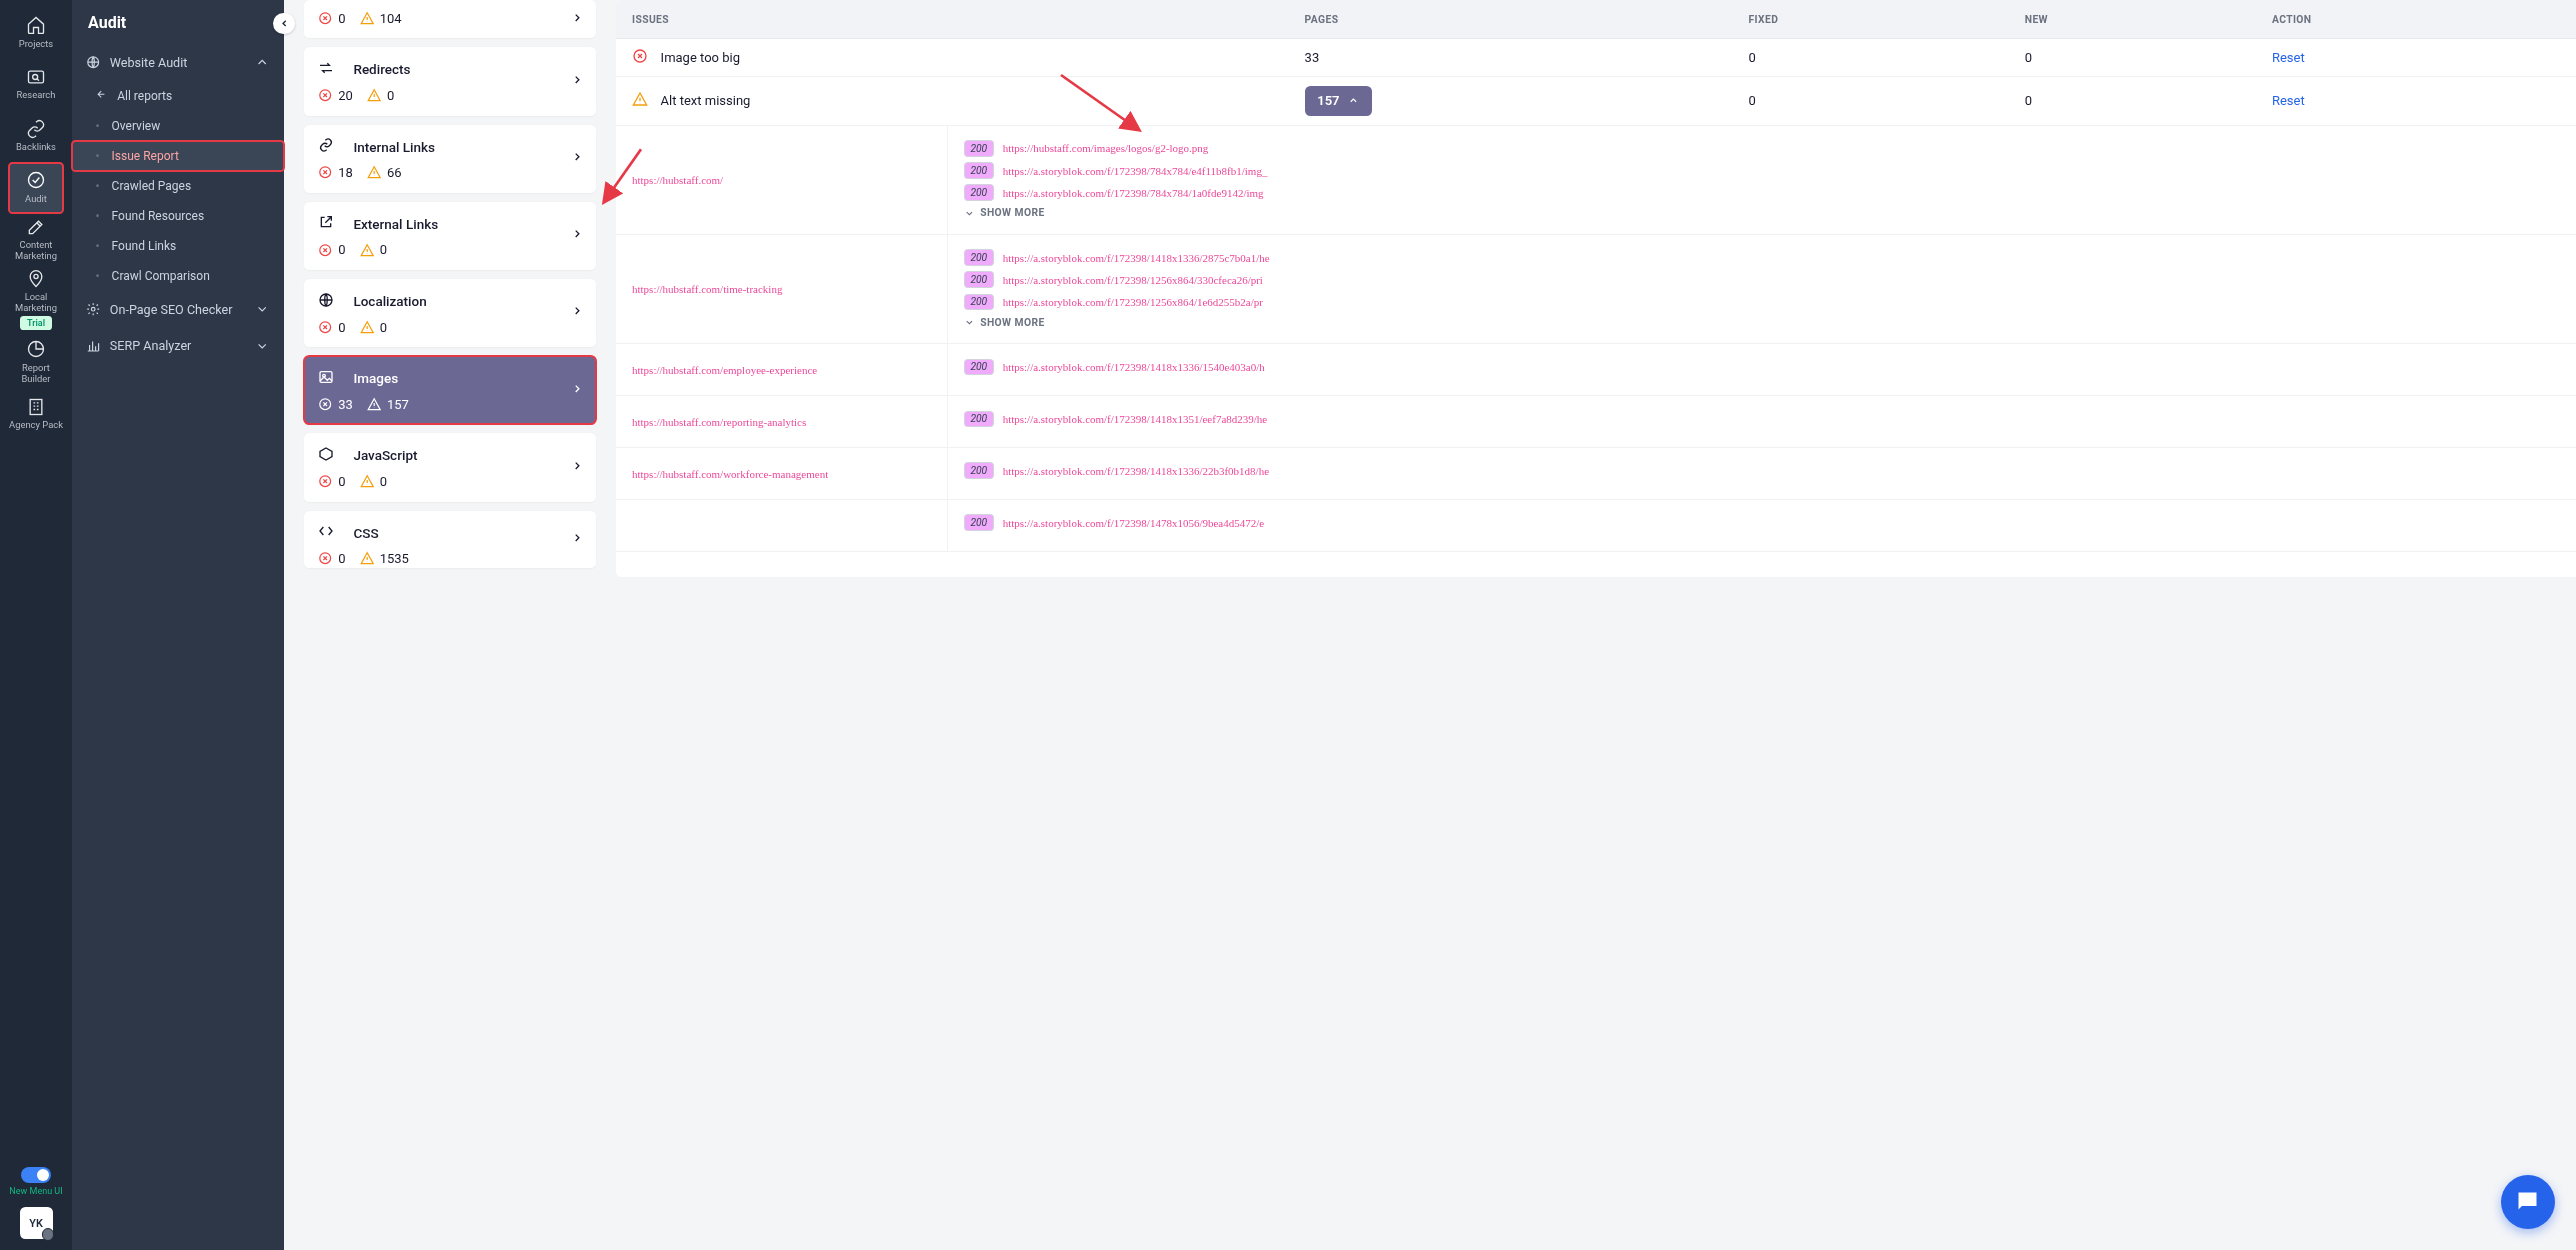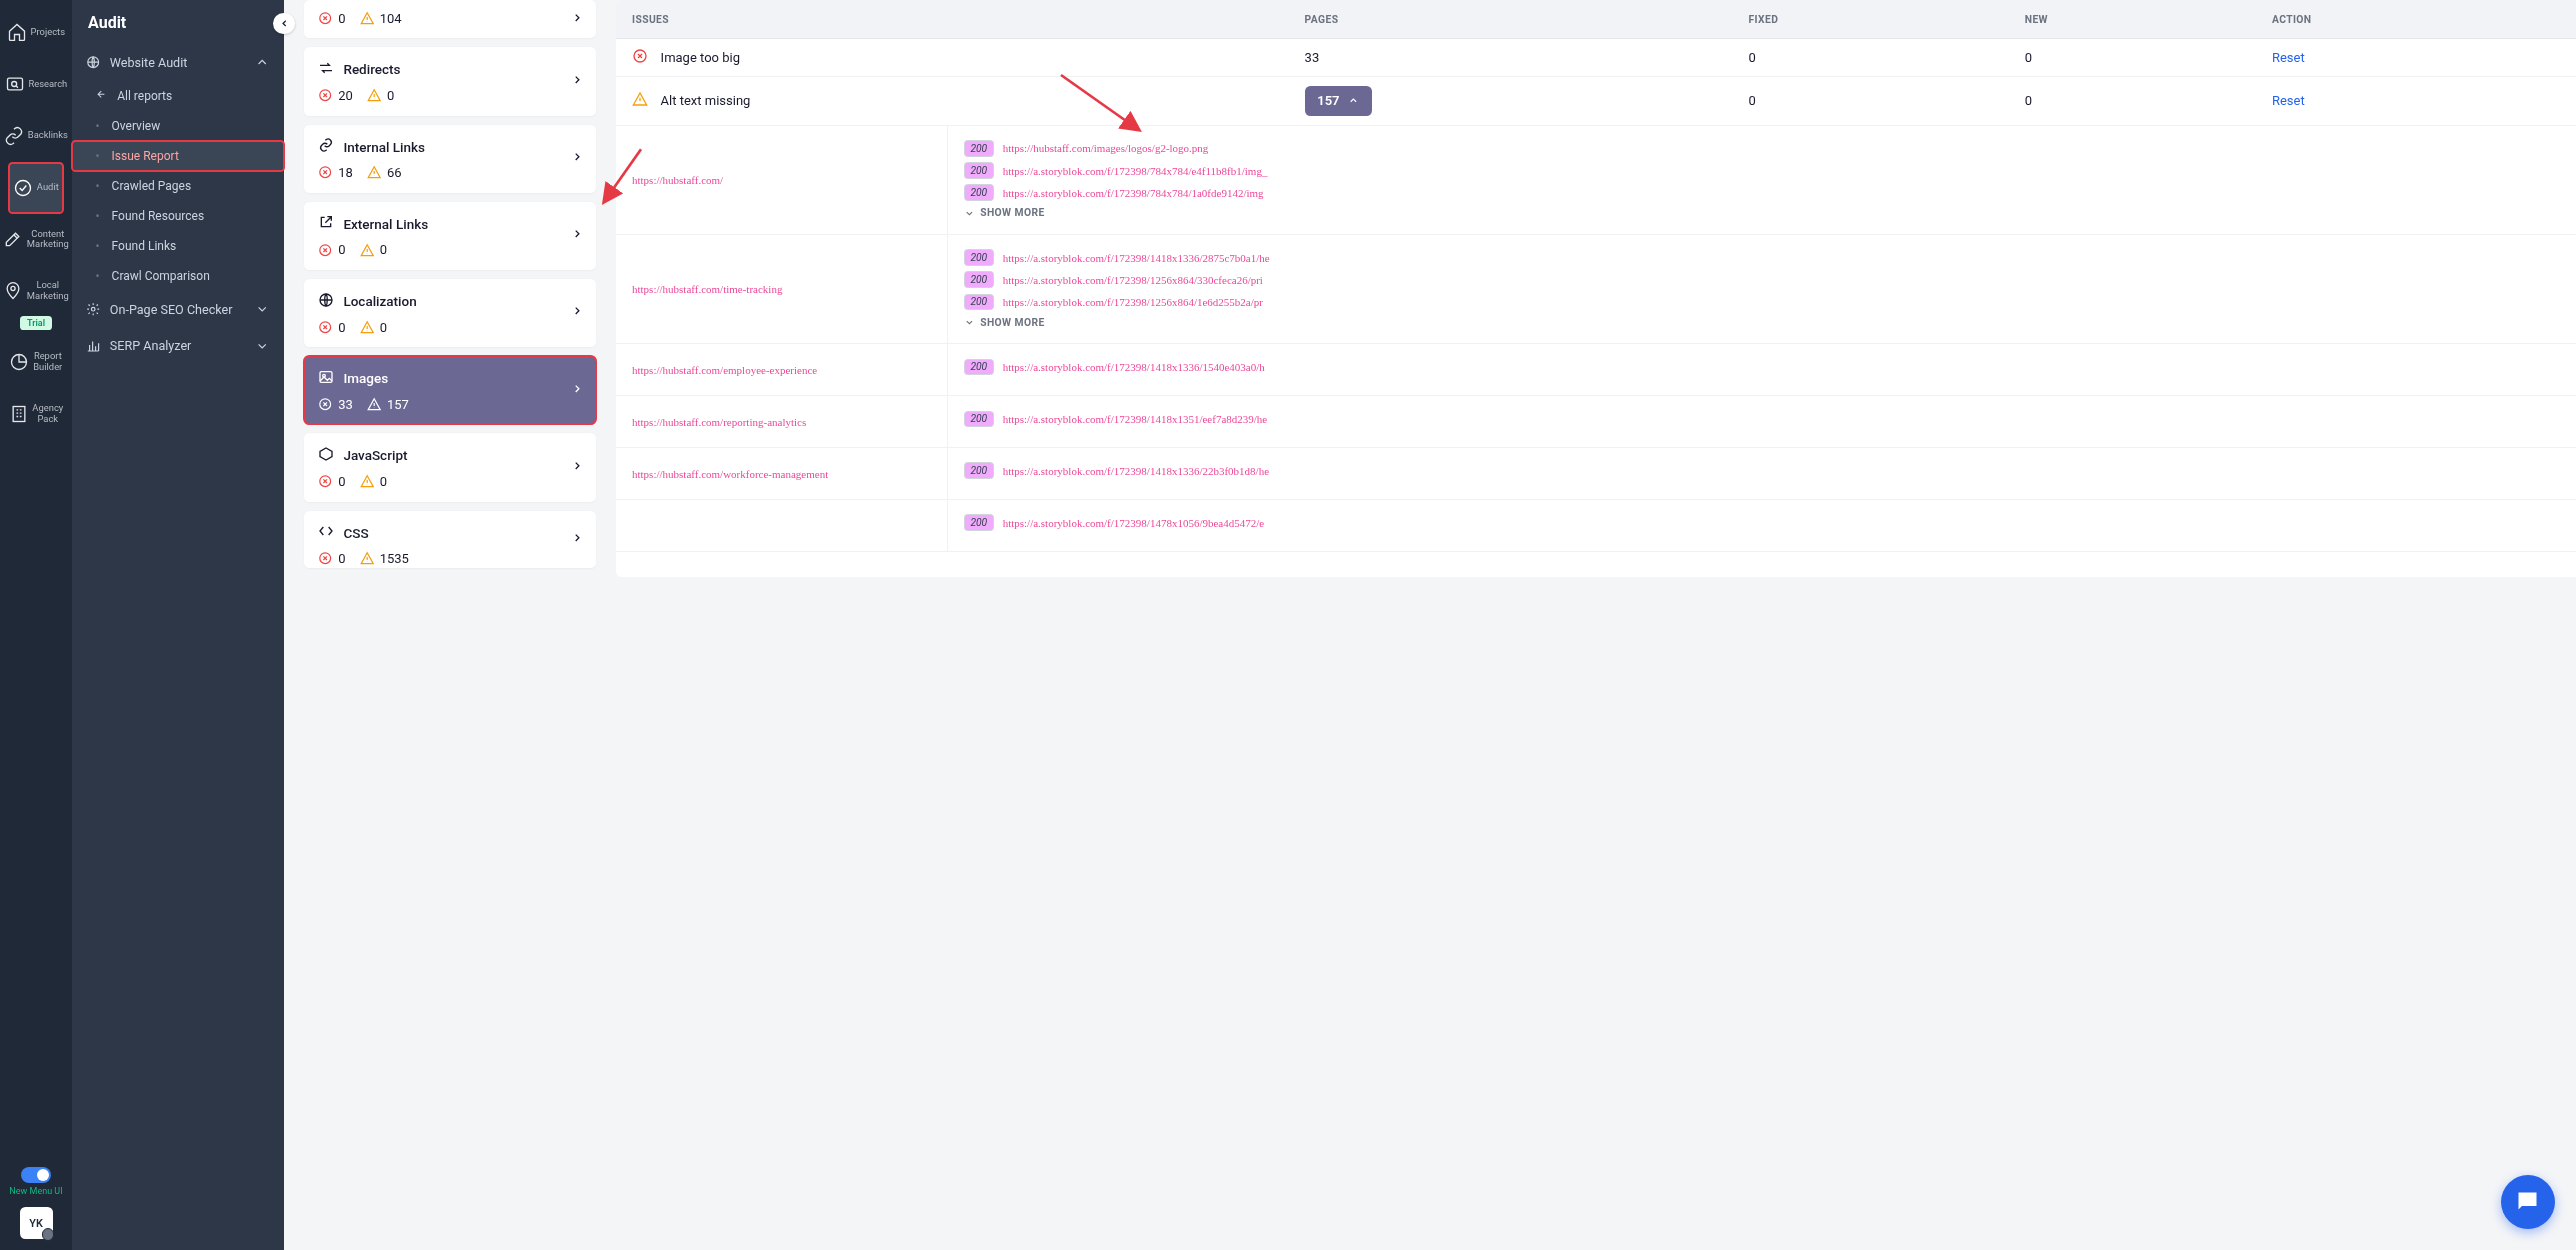--- a/index.html
+++ b/index.html
@@ -1,19 +1,19 @@
 <!DOCTYPE html>
 <html style="font-size:14.4px"><head>
 <meta charset="utf-8">
 <style>
 * { box-sizing: border-box; margin: 0; padding: 0; font-family: -apple-system, BlinkMacSystemFont, "Segoe UI", Roboto, Arial, sans-serif; }
 body { background: #f4f5f7; color: #1a1a2e; overflow: hidden; }
 .app { display: flex; height: 100vh; }
 .rail { width: 72px; background: #1f2937; color: #b8bcc5; display: flex; flex-direction: column; align-items: center; padding-top: 7.2px; flex-shrink: 0; }
-.rail-item { display: flex; flex-direction: row; align-items: center; justify-content: center; width: 54px; height: 50px; margin-bottom: 1.8px; border-radius: 5.4px; font-size: 10px; cursor: pointer; gap: 3.6px; }
+.rail-item { display: flex; flex-direction: column; align-items: center; justify-content: center; width: 54px; height: 50px; margin-bottom: 1.8px; border-radius: 5.4px; font-size: 10px; cursor: pointer; gap: 3.6px; }
 .rail-item.active { background: #3a4556; }
 .rail-icon { width: 20px; height: 20px; display: flex; align-items: center; justify-content: center; }
 .rail-icon svg { width: 20px; height: 20px; stroke: #e5e7eb; fill: none; stroke-width: 1.6; }
 .rail-item.active .rail-icon svg { stroke: #fff; }
 .rail-label { font-size: 9.4px; text-align: center; line-height: 1.15; }
 .trial-badge { background: #d1fae5; color: #059669; font-size: 9px; font-weight: 600; padding: 1.8px 7.2px; border-radius: 3.6px; margin-top: -1.8px; margin-bottom: 7.2px; }
 .rail-spacer { flex: 1; }
 .toggle { width: 30.5px; height: 16px; background: #3b82f6; border-radius: 8px; position: relative; margin-bottom: 3.6px; }
 .toggle::after { content: ''; position: absolute; width: 12.6px; height: 12.6px; background: #fff; border-radius: 50%; top: 1.8px; right: 1.8px; }
 .new-ui { color: #10b981; font-size: 9px; margin-bottom: 10.8px; }
@@ -36,21 +36,21 @@
 .main { flex: 1; overflow: auto; padding: 0 0 18px 20px; position: relative; }
 .tabs { display: inline-flex; border: 0.9px solid #d1d5db; border-radius: 5.4px; overflow: hidden; margin: 9px 0 16px; background: #fff; }
 .tab { padding: 10px 21.5px; font-size: 11.7px; font-weight: 700; letter-spacing: 0.3px; cursor: pointer; border-right: 0.9px solid #e5e7eb; }
 .tab:last-child { border-right: none; }
 .tab.active { background: #5c5a8c; color: #fff; }
 
 .content-row { display: flex; gap: 20px; }
 .cat-list { width: 292px; flex-shrink: 0; }
 .cat-card { background: #fff; border-radius: 5.4px; margin-bottom: 9px; padding: 12.6px 14.4px; position: relative; cursor: pointer; box-shadow: 0 0.9px 1.8px rgba(0,0,0,.04); }
 .cat-card.active { background: #6b6894; color: #fff; }
-.cat-head { display: flex; align-items: center; gap: 9px; font-size: 13.5px; font-weight: 500; }
+.cat-head { display: flex; align-items: center; gap: 19px; font-size: 13.5px; font-weight: 500; }
 .cat-head svg { width: 16px; height: 16px; stroke: currentColor; fill: none; stroke-width: 2; }
 .cat-chev { position: absolute; right: 12.6px; top: 50%; transform: translateY(-50%); }
 .cat-chev svg { width: 12.6px; height: 12.6px; stroke: currentColor; fill: none; stroke-width: 2.5; }
 .cat-counts { display: flex; gap: 14.4px; margin-top: 9px; font-size: 13px; align-items: center; }
 .ci { display: flex; align-items: center; gap: 5.4px; }
 .ci svg { width: 14.4px; height: 14.4px; }
 .err-ic circle { stroke: #ef4444; fill: none; stroke-width: 2; }
 .err-ic path { stroke: #ef4444; stroke-width: 2; }
 .warn-ic path { stroke: #f59e0b; fill: none; stroke-width: 2; }
 .cat-card.active .err-ic circle, .cat-card.active .err-ic path { stroke: #fff; }

